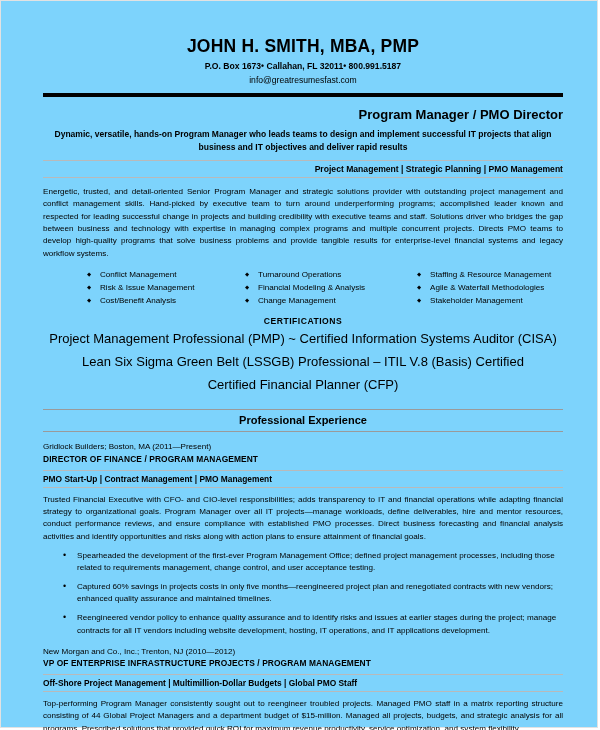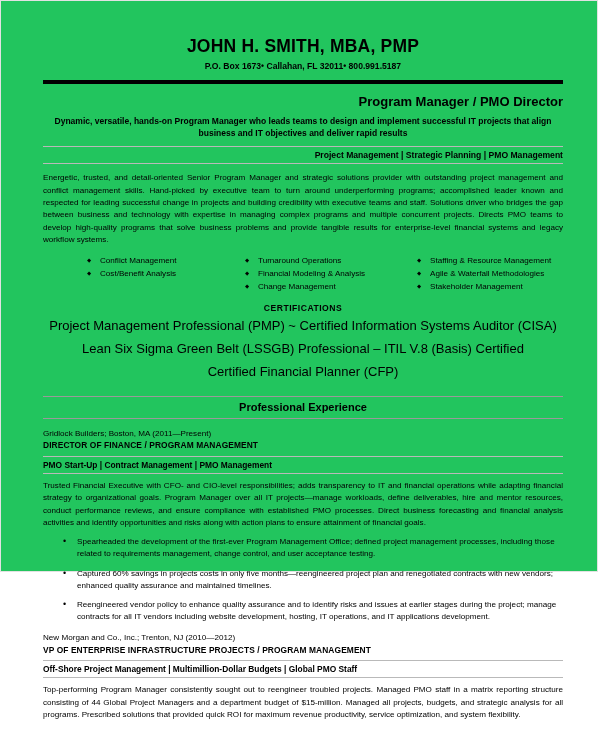--- a/index.html
+++ b/index.html
@@ -12,23 +12,23 @@
     width: 600px;
     height: 730px;
     font-family: "Liberation Sans", sans-serif;
     color: #000000;
     overflow: hidden;
   }
 
   .page {
     position: relative;
     width: 598px;
-    height: 572px;
+    height: 728px;
     border: 1px solid #e2e2e2;
-    background: #22c55e;
+    background: #7dd3fc;
     box-sizing: border-box;
   }
 
   .sheet {
     position: absolute;
     left: 42px;
     top: 0;
     width: 520px;
   }
 
@@ -195,31 +195,33 @@
   }
 </style>
 </head>
 <body>
 
 <div class="page">
   <div class="sheet">
 
     <div class="name">JOHN H. SMITH, MBA, PMP</div>
     <div class="contact-line">P.O. Box 1673• Callahan, FL 32011• 800.991.5187</div>
+    <div class="contact-email">info@greatresumesfast.com</div>
     <div class="rule-thick"></div>
 
     <div class="target-title">Program Manager / PMO Director</div>
     <div class="summary-tagline">Dynamic, versatile, hands-on Program Manager who leads teams to design and implement successful IT projects that align business and IT objectives and deliver rapid results</div>
     <div class="keyword-bar">Project Management | Strategic Planning | PMO Management</div>
 
     <div class="profile-para">Energetic, trusted, and detail-oriented Senior Program Manager and strategic solutions provider with outstanding project management and conflict management skills.  Hand-picked by executive team to turn around underperforming programs; accomplished leader known and respected for leading successful change in projects and building credibility with executive teams and staff. Solutions driver who bridges the gap between business and technology with expertise in managing complex programs and multiple concurrent projects. Directs PMO teams to develop high-quality programs that solve business problems and provide tangible results for enterprise-level financial systems and legacy workflow systems.</div>
 
     <div class="competencies">
       <div class="comp-col c1">
         <div class="comp-item">Conflict Management</div>
+        <div class="comp-item">Risk &amp; Issue Management</div>
         <div class="comp-item">Cost/Benefit Analysis</div>
       </div>
       <div class="comp-col c2">
         <div class="comp-item">Turnaround Operations</div>
         <div class="comp-item">Financial Modeling &amp; Analysis</div>
         <div class="comp-item">Change Management</div>
       </div>
       <div class="comp-col c3">
         <div class="comp-item">Staffing &amp; Resource Management</div>
         <div class="comp-item">Agile &amp; Waterfall Methodologies</div>

